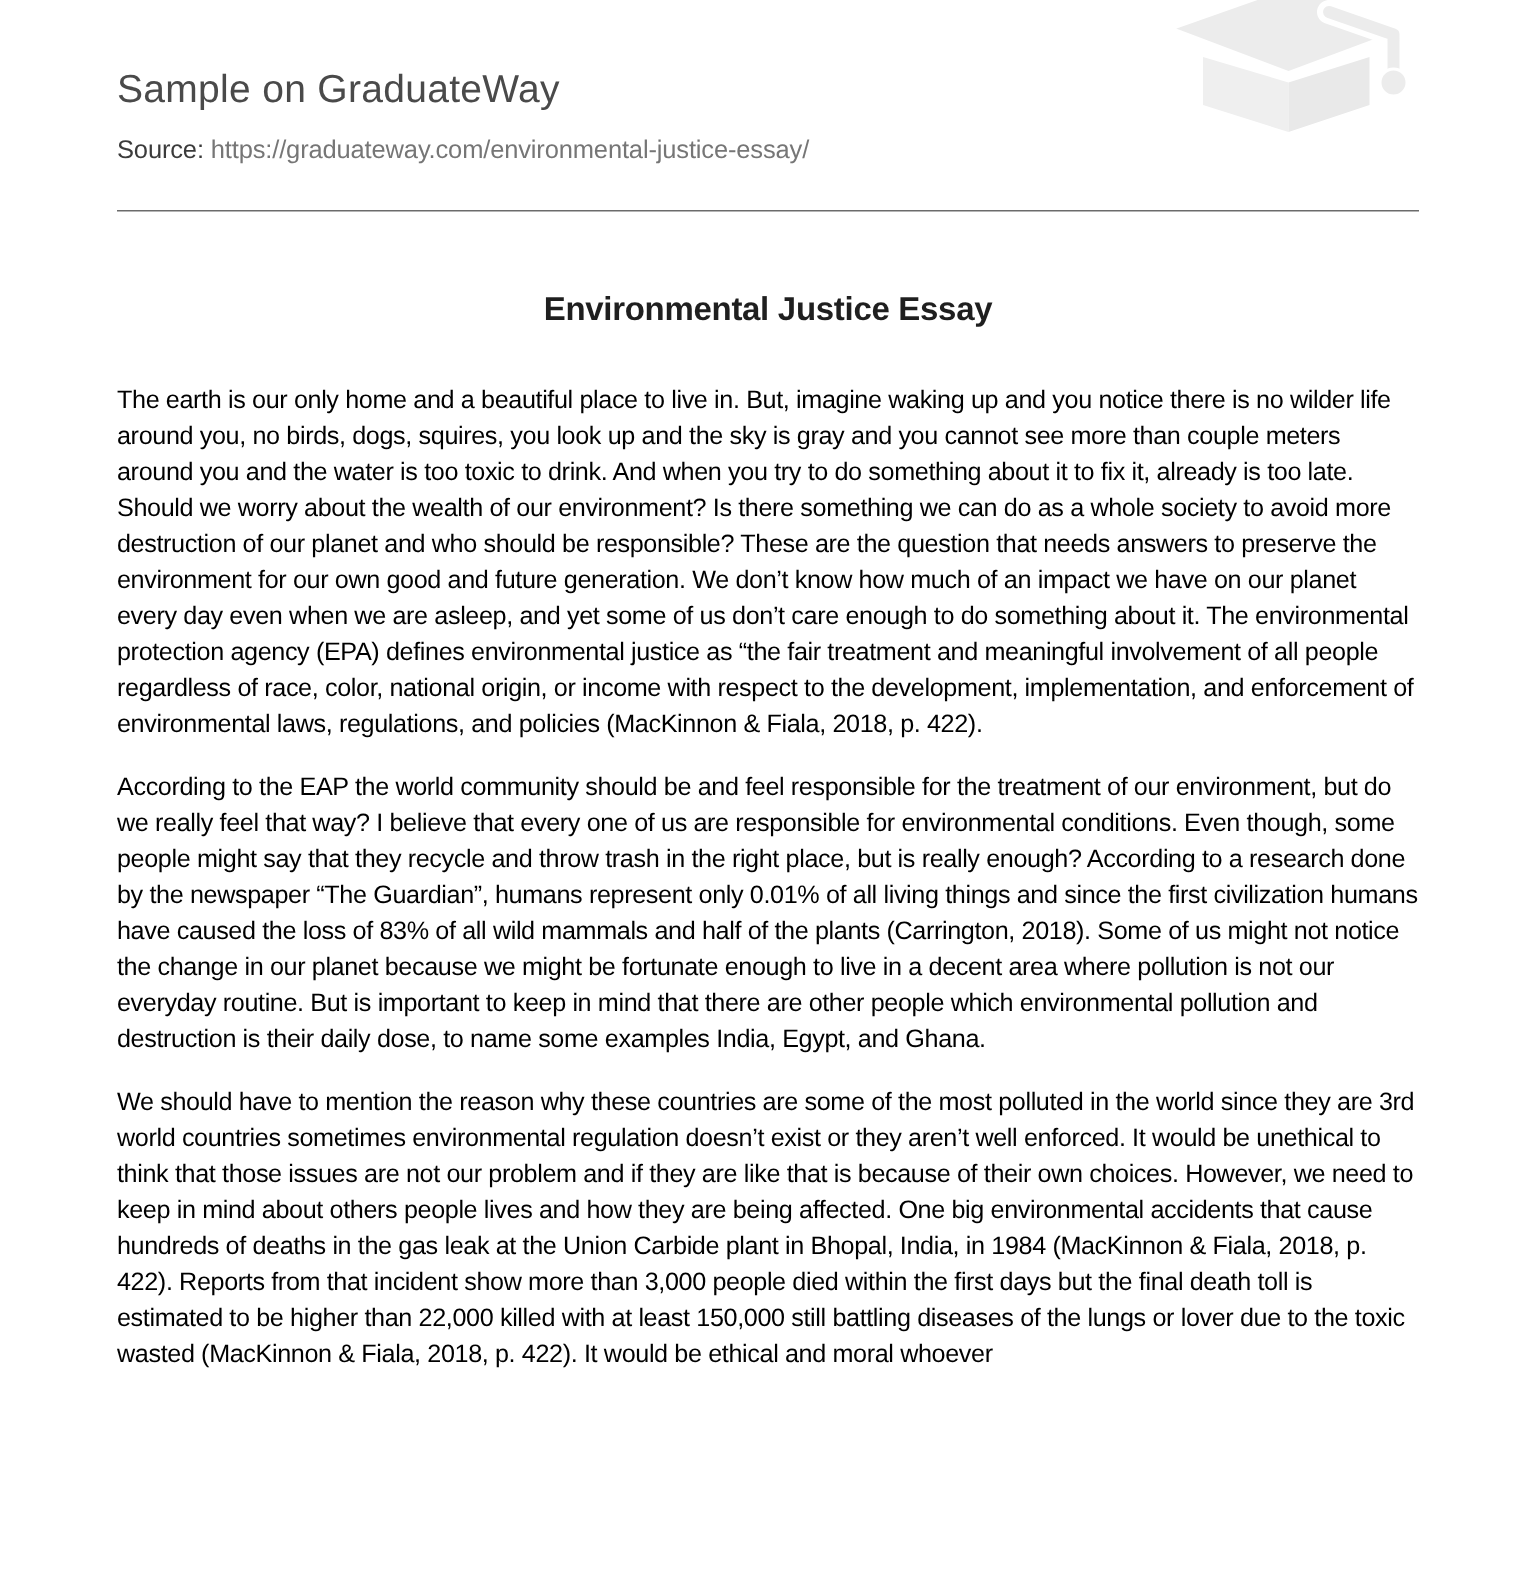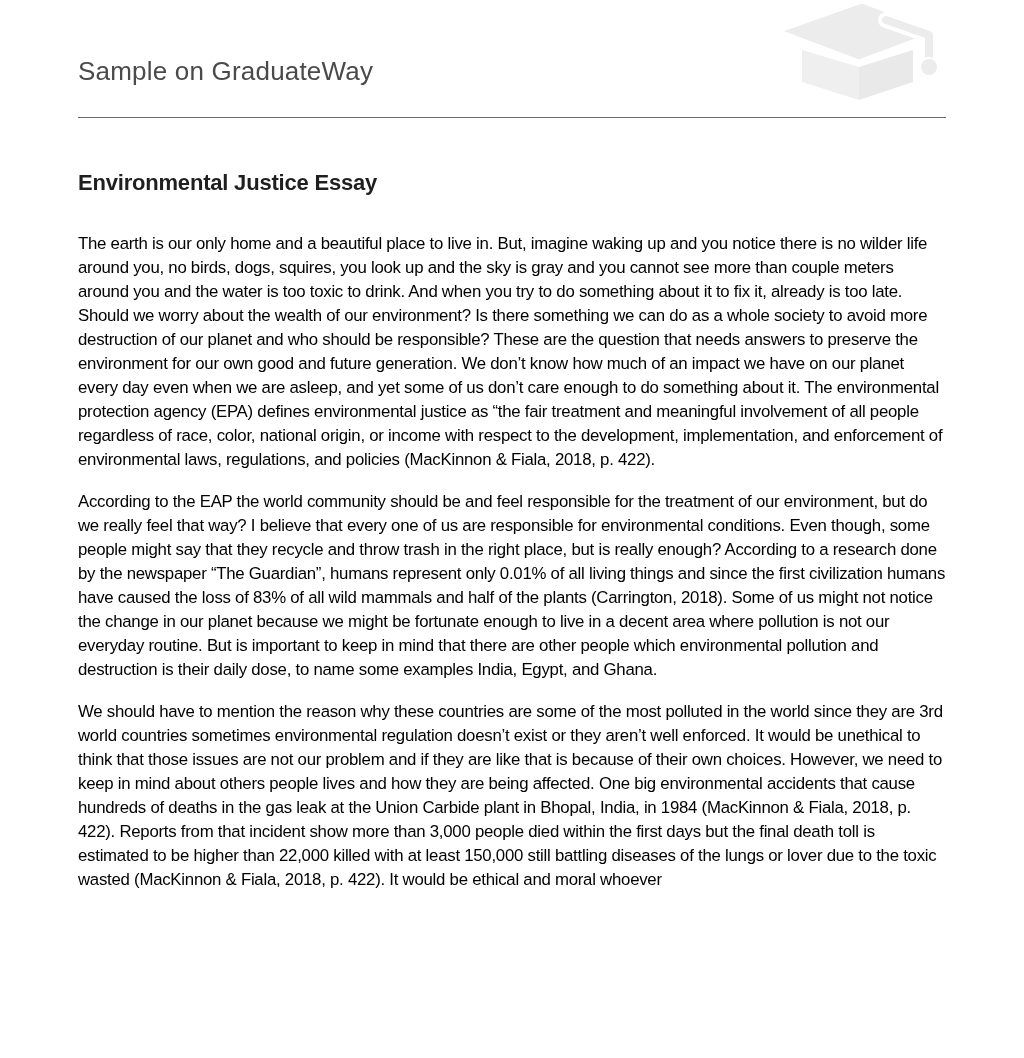--- a/index.html
+++ b/index.html
@@ -7,21 +7,21 @@
     width: 1024px;
     height: 1058px;
     background: #ffffff;
     font-family: "Liberation Sans", sans-serif;
     overflow: hidden;
   }
   .page {
     position: relative;
     width: 1024px;
     height: 948px;
-    padding: 12px 78px;
+    padding: 0 78px;
   }
   .header {
     position: relative;
     padding-top: 44px;
   }
   .site-title {
     font-size: 26px;
     font-weight: 400;
     color: #4a4a4a;
     letter-spacing: 0.2px;
@@ -45,21 +45,21 @@
     width: 172px;
     height: 114px;
   }
   .divider {
     border: none;
     border-top: 1px solid #6b6b6b;
     margin-top: 30px;
   }
   .essay-title {
     margin-top: 52px;
-    text-align: left;
+    text-align: center;
     font-size: 22px;
     font-weight: 700;
     color: #1f1f1f;
     letter-spacing: -0.2px;
   }
   .essay-body {
     margin-top: 36px;
   }
   .essay-body p {
     font-size: 16.8px;
@@ -70,20 +70,23 @@
     text-align: left;
   }
 </style>
 </head>
 <body>
 
 <div class="page">
 
   <div class="header">
     <h1 class="site-title">Sample on GraduateWay</h1>
+    <p class="source-line"><span>Source:</span>
+      <a class="source-link">https://graduateway.com/environmental-justice-essay/</a>
+    </p>
 
     <svg class="cap-icon" viewBox="0 0 172 114" aria-hidden="true">
 
       <polygon points="28,57 85,74 85,107 28,89" fill="#efefef"></polygon>
       <polygon points="85,74 139,57 139,89 85,107" fill="#e9e9e9"></polygon>
 
       <polygon points="88,8 168,38 85,69 3,38" fill="#ececec" stroke="#ffffff" stroke-width="5"></polygon>
 
       <polyline points="112,27 155,42 155,67" fill="none" stroke="#ffffff" stroke-width="16" stroke-linecap="round" stroke-linejoin="round"></polyline>
       <polyline points="112,27 155,42 155,67" fill="none" stroke="#ececec" stroke-width="8" stroke-linecap="round" stroke-linejoin="round"></polyline>

